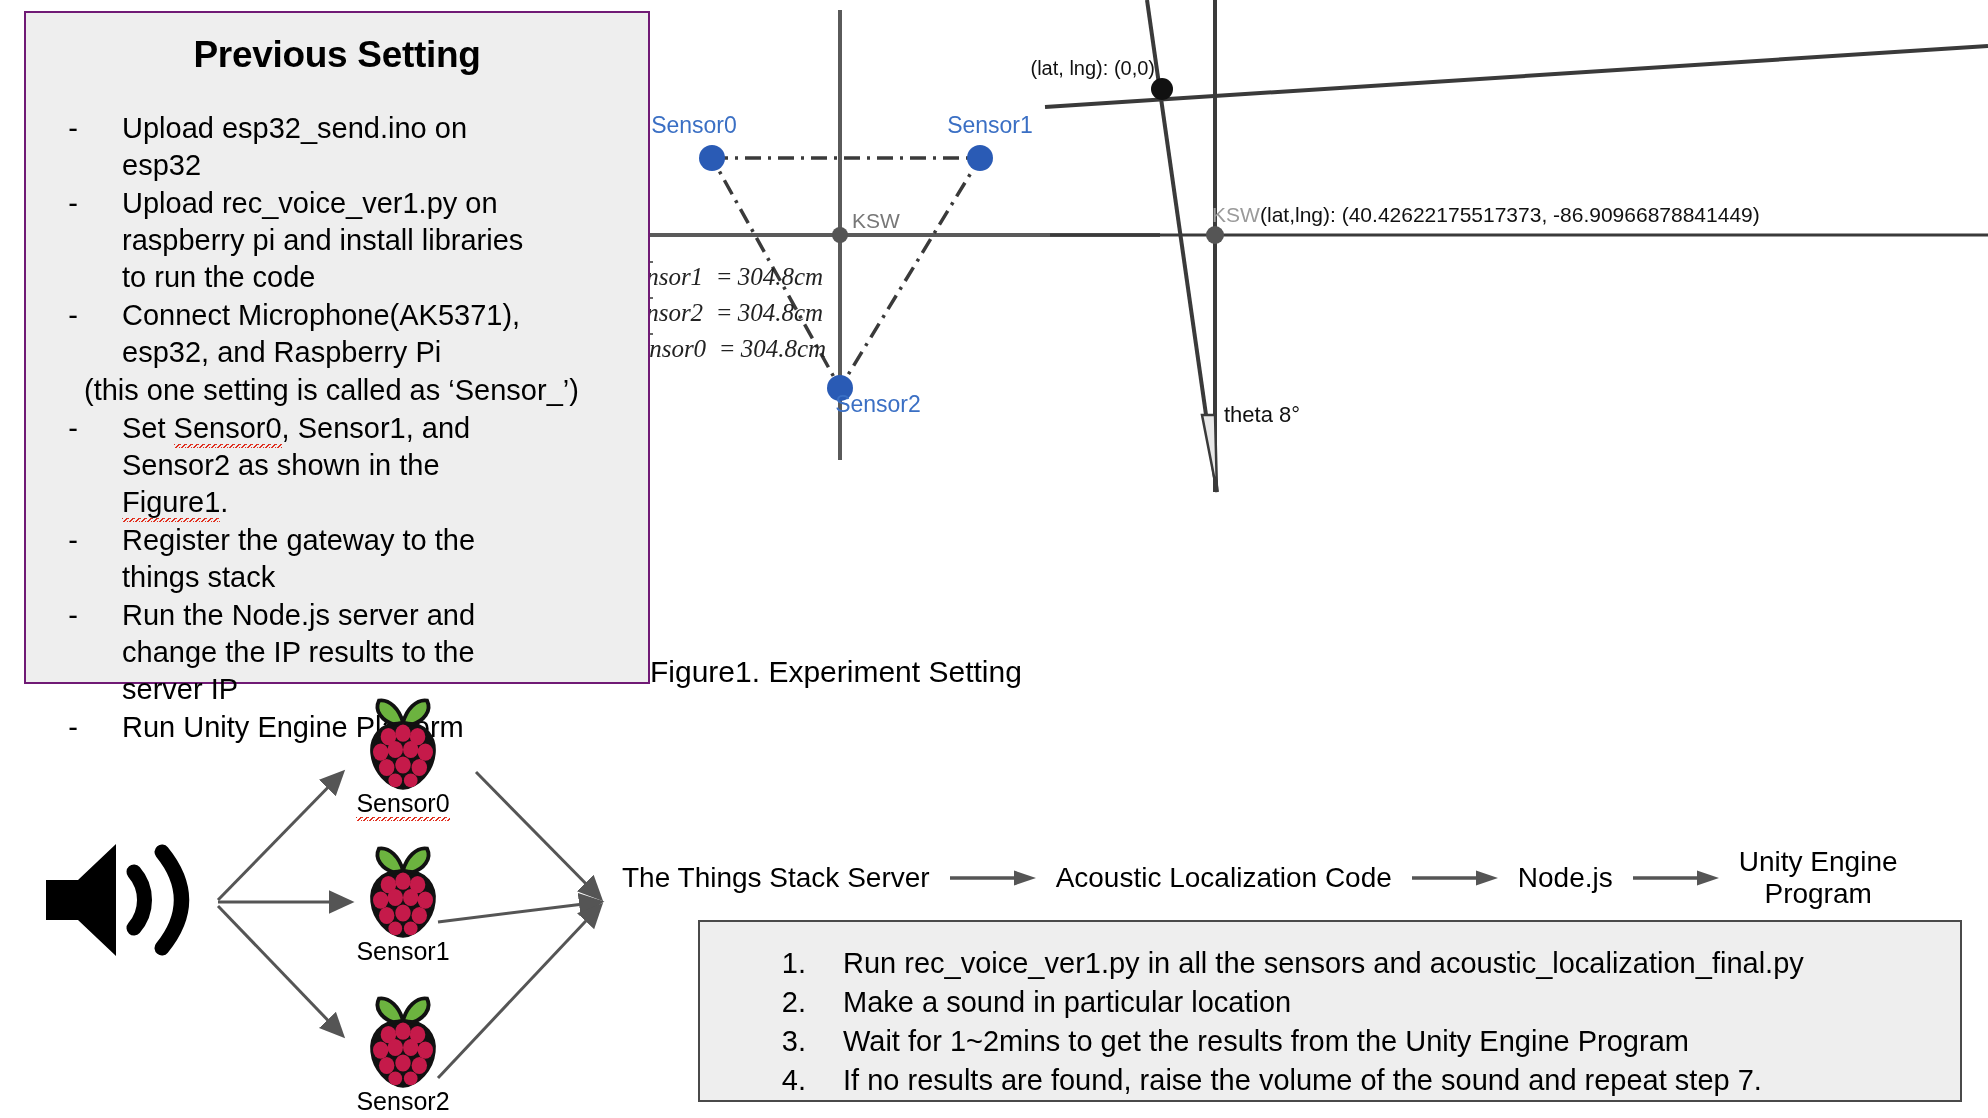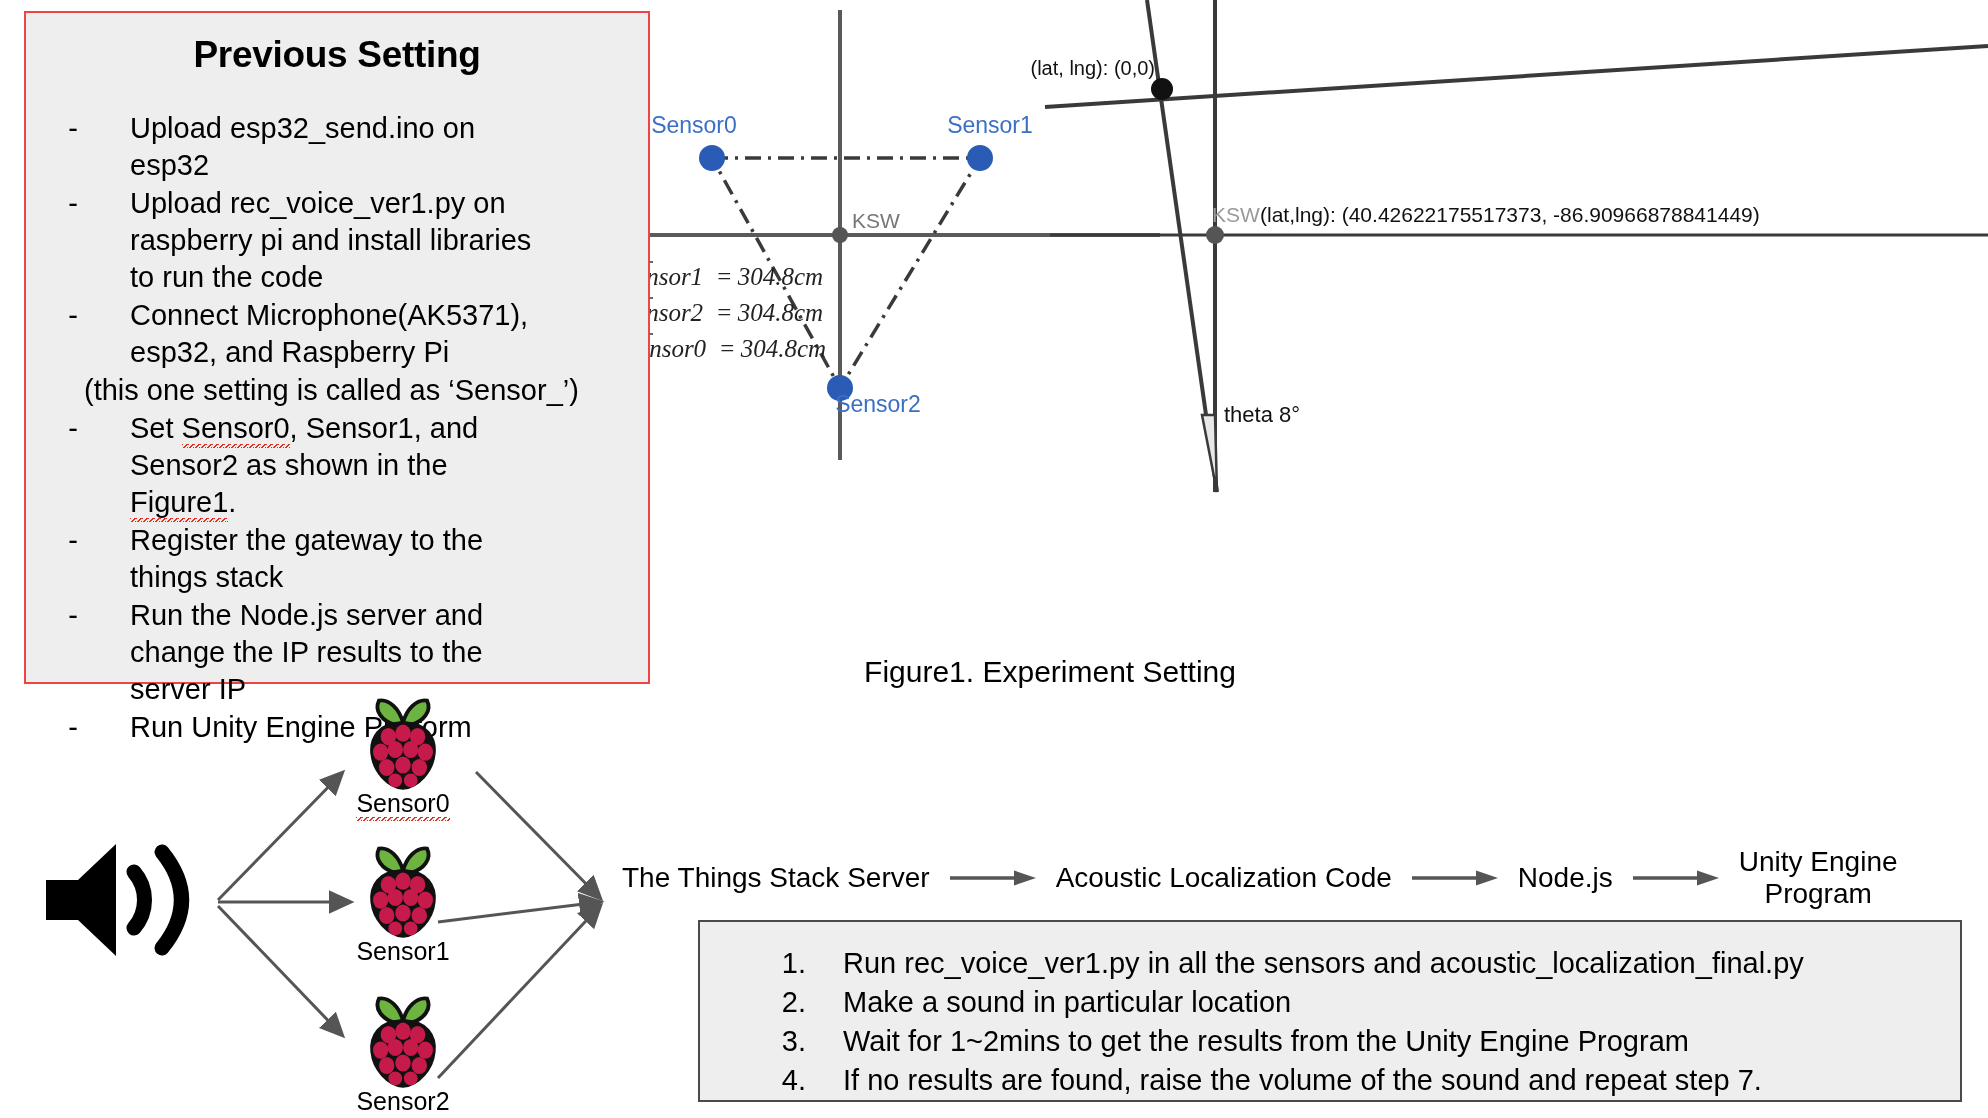--- a/index.html
+++ b/index.html
@@ -17,21 +17,21 @@
   }
 
   
   #previous-setting-panel {
     position: absolute;
     left: 24px;
     top: 11px;
     width: 626px;
     height: 673px;
     background: #eeeeee;
-    border: 2px solid #ef4444;
+    border: 2px solid #701a75;
     box-sizing: border-box;
   }
   #previous-setting-title {
     text-align: center;
     font-size: 37px;
     font-weight: bold;
     margin-top: 21px;
     letter-spacing: -0.3px;
   }
   .ps-list {
@@ -45,21 +45,21 @@
     line-height: 37px;
     margin-bottom: 1px;
   }
   .ps-dash {
     width: 34px;
     flex: 0 0 34px;
     text-align: center;
     margin-left: 30px;
   }
   .ps-text {
-    margin-left: 40px;
+    margin-left: 32px;
     width: 420px;
   }
   .ps-note {
     font-size: 29px;
     line-height: 37px;
     margin-left: 58px;
     margin-bottom: 1px;
   }
   .sq {
     
@@ -80,21 +80,21 @@
     top: 0px;
     width: 1338px;
     height: 690px;
   }
   #figure1-svg { display: block; }
   #figure1-caption {
     position: absolute;
     left: 0;
     top: 655px;
     width: 800px;
-    text-align: center;
+    text-align: left;
     font-size: 30px;
   }
 
   
   #acoustic-diagram {
     position: absolute;
     left: 20px;
     top: 670px;
     width: 620px;
     height: 430px;

